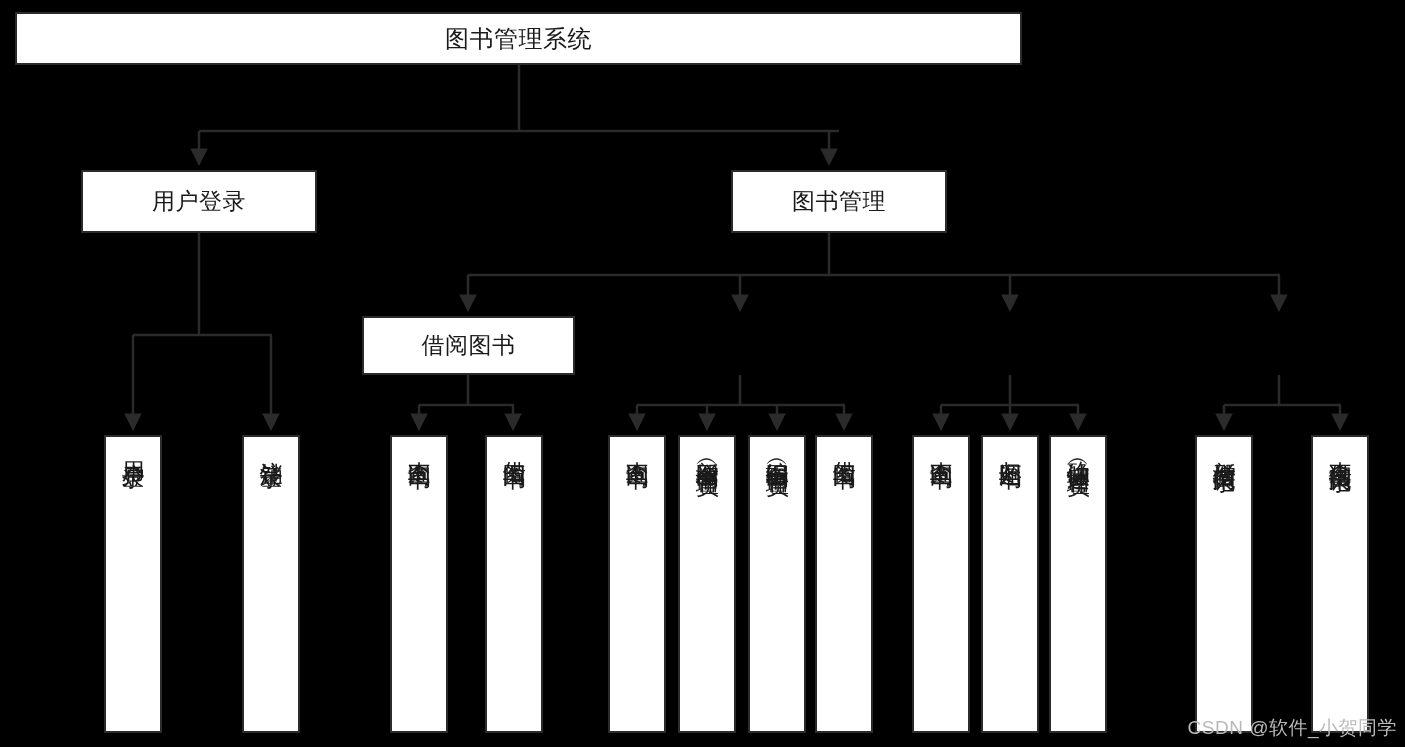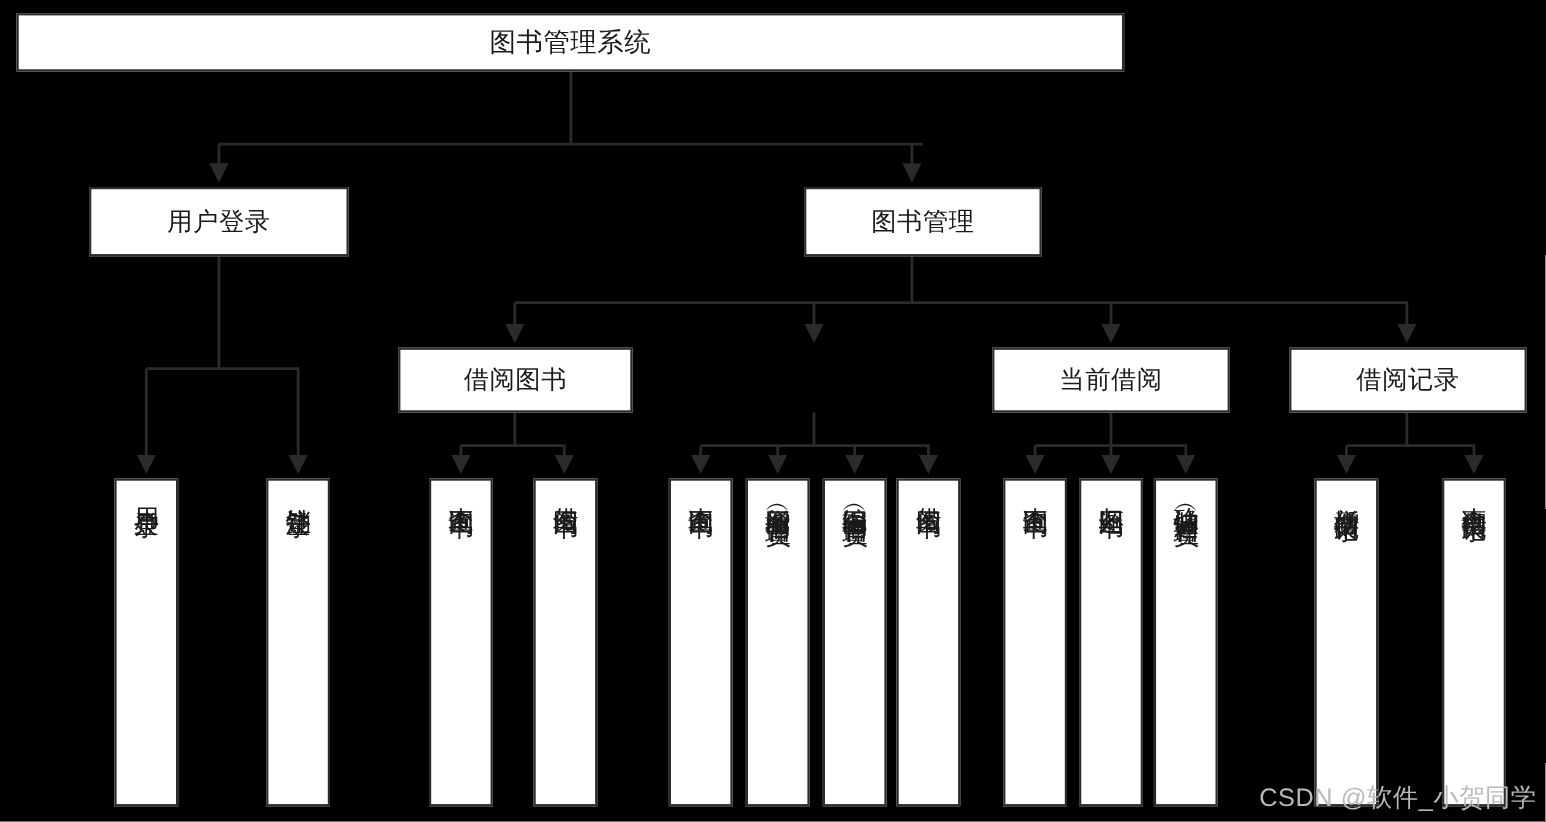--- a/index.html
+++ b/index.html
@@ -62,21 +62,21 @@
     text-orientation: upright;
     font-size: 23px;
     line-height: 1.02;
     letter-spacing: 2px;
     white-space: nowrap;
   }
   .watermark {
     position: absolute;
     right: 8px;
     bottom: 6px;
-    font-size: 23px;
+    font-size: 19px;
     color: #b9b9b9;
     z-index: 5;
     white-space: nowrap;
     letter-spacing: 0.5px;
   }
 </style>
 </head>
 <body>
 
 <div id="canvas">
@@ -138,26 +138,20 @@
   <div class="node h" style="left:81px; top:170px; width:236px; height:63px;">
     <span class="node-label">用户登录</span>
   </div>
   <div class="node h" style="left:711px; top:170px; width:216px; height:63px;margin-left:20px;">
     <span class="node-label">图书管理</span>
   </div>
 
   <div class="node h" style="left:362px; top:316px; width:213px; height:59px;">
     <span class="node-label">借阅图书</span>
   </div>
-  <div class="node h" style="left:902px; top:316px; width:216px; height:59px;">
-    <span class="node-label">当前借阅</span>
-  </div>
-  <div class="node h" style="left:1172px; top:316px; width:216px; height:59px;">
-    <span class="node-label">借阅记录</span>
-  </div>
 
   <div class="node v" style="left:104px; top:435px; width:58px; height:298px;">
     <span class="node-label">用户登录</span>
   </div>
   <div class="node v" style="left:242px; top:435px; width:58px; height:298px;">
     <span class="node-label">注销登录</span>
   </div>
 
   <div class="node v" style="left:390px; top:435px; width:58px; height:298px;">
     <span class="node-label">查询图书</span>

